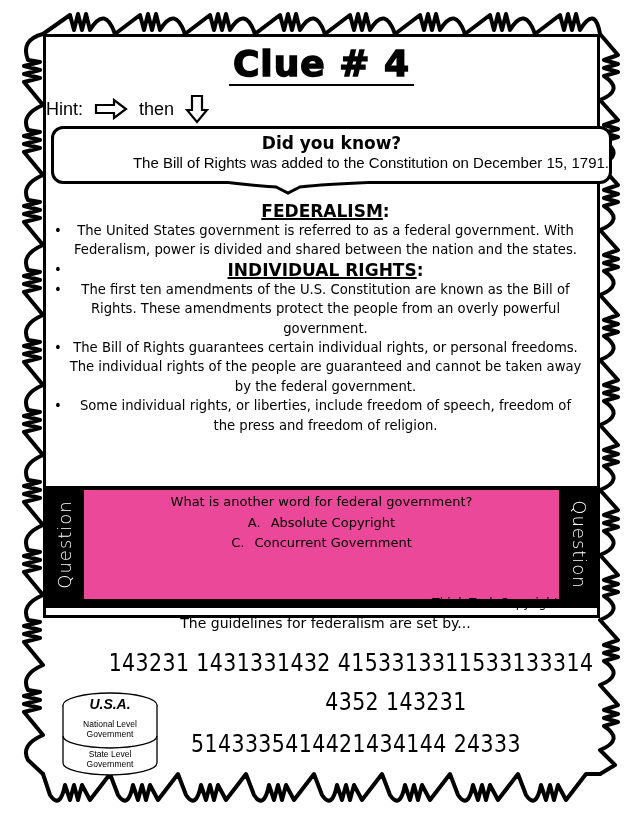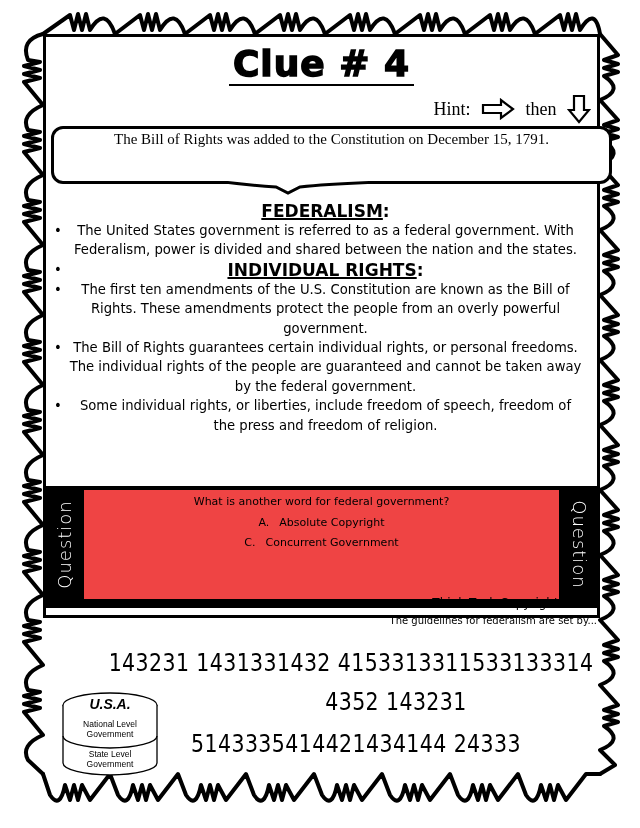--- a/index.html
+++ b/index.html
@@ -1,43 +1,43 @@
 <!DOCTYPE html>
 <html><head>
 <meta charset="utf-8">
 <style>
   html, body { margin: 0; padding: 0; background: #fff; }
   body { width: 640px; height: 828px; position: relative; overflow: hidden; font-family: "DejaVu Sans", sans-serif; color: #000; }
   .border-svg { position: absolute; left: 0; top: 0; width: 640px; height: 828px; }
   .frame { position: absolute; left: 43px; top: 34px; width: 557px; height: 584px; border: 3px solid #000; background: #fff; box-sizing: border-box; }
   .title { position: absolute; left: 0; right: 0; top: 6px; text-align: center; font-family: "DejaVu Sans", sans-serif; font-weight: 900; font-size: 36px; letter-spacing: 1px; }
   .title span { display: inline-block; border-bottom: 2px solid #000; line-height: 40px; padding: 0 4px; -webkit-text-stroke: 1.5px #000; }
-  .hint { position: absolute; left: 0; right: 0; top: 57px; text-align: right; font-size: 18px; font-family: Liberation Serif, serif; }
+  .hint { position: absolute; left: 0; right: 12px; top: 57px; text-align: left; font-size: 18px; font-family: Liberation Sans, sans-serif; }
   .hint .word { vertical-align: middle; }
   .hint svg { vertical-align: middle; margin: 0 6px; }
   .bubble { position: absolute; left: 5px; top: 89px; width: 561px; height: 58px; border: 3px solid #000; border-radius: 12px; background: #fff; box-sizing: border-box; text-align: center; }
   .bubble-title { font-weight: bold; font-size: 17px; margin-top: 4px; line-height: 20px; }
-  .bubble-text { font-size: 15px; line-height: 20px; font-family: Liberation Serif, serif; }
+  .bubble-text { font-size: 15px; line-height: 20px; font-family: Liberation Sans, sans-serif; text-align: right; }
   .bubble-tail { position: absolute; left: 170px; top: 144px; }
   .section-head { text-align: center; font-weight: 900; font-size: 17px; font-family: "DejaVu Sans", sans-serif; line-height: 20px; }
   .section-head u { text-decoration-thickness: 2px; }
   .facts { position: absolute; left: 8px; right: 0; top: 164px; font-size: 13.2px; line-height: 19.4px; text-align: center; }
   .fact { position: relative; padding: 0 14px; }
   .fact .bullet { position: absolute; left: 0; top: 0; }
   .question-band { position: absolute; left: 0; right: 0; top: 449px; height: 117px; background: #000; }
   .q-side { position: absolute; top: 0; width: 36px; height: 117px; color: #fff; display: flex; align-items: center; justify-content: center; }
   .q-side span { font-size: 18px; letter-spacing: 1px; white-space: nowrap; font-family: "DejaVu Sans", sans-serif; font-weight: 300; }
   .q-left { left: 0; }
   .q-left span { transform: rotate(-90deg); }
   .q-right { right: 0; }
   .q-right span { transform: rotate(90deg); }
-  .q-box { position: absolute; left: 38px; right: 38px; top: 4px; bottom: 4px; background: #ef4444; text-align: center; font-size: 11px; line-height: 20.5px; padding-top: 2px; }
+  .q-box { position: absolute; left: 38px; right: 38px; top: 4px; bottom: 4px; background: #ec4899; text-align: center; font-size: 13px; line-height: 20.5px; padding-top: 2px; }
   .q-box .opt-letter { display: inline-block; margin-right: 10px; }
   .divider { position: absolute; left: 0; right: 0; top: 566px; height: 5px; background: #000; }
-  .prompt { position: absolute; left: 0; right: 0; top: 578px; text-align: right; font-size: 10px; padding-left: 8px; }
+  .prompt { position: absolute; left: 0; right: 0; top: 578px; text-align: center; font-size: 14px; padding-left: 8px; }
   .code { position: absolute; text-align: center; font-family: "DejaVu Sans", sans-serif; font-size: 25px; letter-spacing: 0.5px; transform: scaleX(0.82); transform-origin: center; white-space: nowrap; }
   .code1 { left: 0; width: 610px; top: 611px; }
   .code2 { left: 150px; width: 400px; top: 650px; }
   .code3 { left: 60px; width: 500px; top: 692px; }
   .usa { position: absolute; left: 14px; top: 654px; }
   .copyright { position: absolute; right: 4px; bottom: 5px; font-size: 12px; }
 </style>
 </head>
 <body>
 
@@ -63,20 +63,21 @@
     <svg width="34" height="22" viewBox="0 0 34 22">
         <path d="M2 7 H20 V2 L32 11 L20 20 V15 H2 Z" fill="#fff" stroke="#000" stroke-width="2.2" stroke-linejoin="miter"></path>
       </svg>
     <span class="word">then</span>
     <svg width="24" height="30" viewBox="0 0 24 30">
         <path d="M7 2 H17 V16 H22 L12 28 L2 16 H7 Z" fill="#fff" stroke="#000" stroke-width="2.2" stroke-linejoin="miter"></path>
       </svg>
   </div>
 
   <div class="bubble">
+    <div class="bubble-title">Did you know?</div>
     <div class="bubble-text">The Bill of Rights was added to the Constitution on December 15, 1791.</div>
   </div>
   <svg class="bubble-tail" width="200" height="14" viewBox="0 0 200 14">
       <path d="M0 0 Q30 4 60 6 L72 12 L84 6 Q120 2 200 0" fill="#fff" stroke="#000" stroke-width="3"></path>
     </svg>
 
   <div class="facts">
     <div class="section-head"><u>FEDERALISM</u>:</div>
     <div class="fact"><span class="bullet">•</span><span>The United States government is referred to as a federal government.  With Federalism, power is divided and shared between the nation and the states.</span></div>
     <div class="fact"><span class="bullet">•</span></div>

